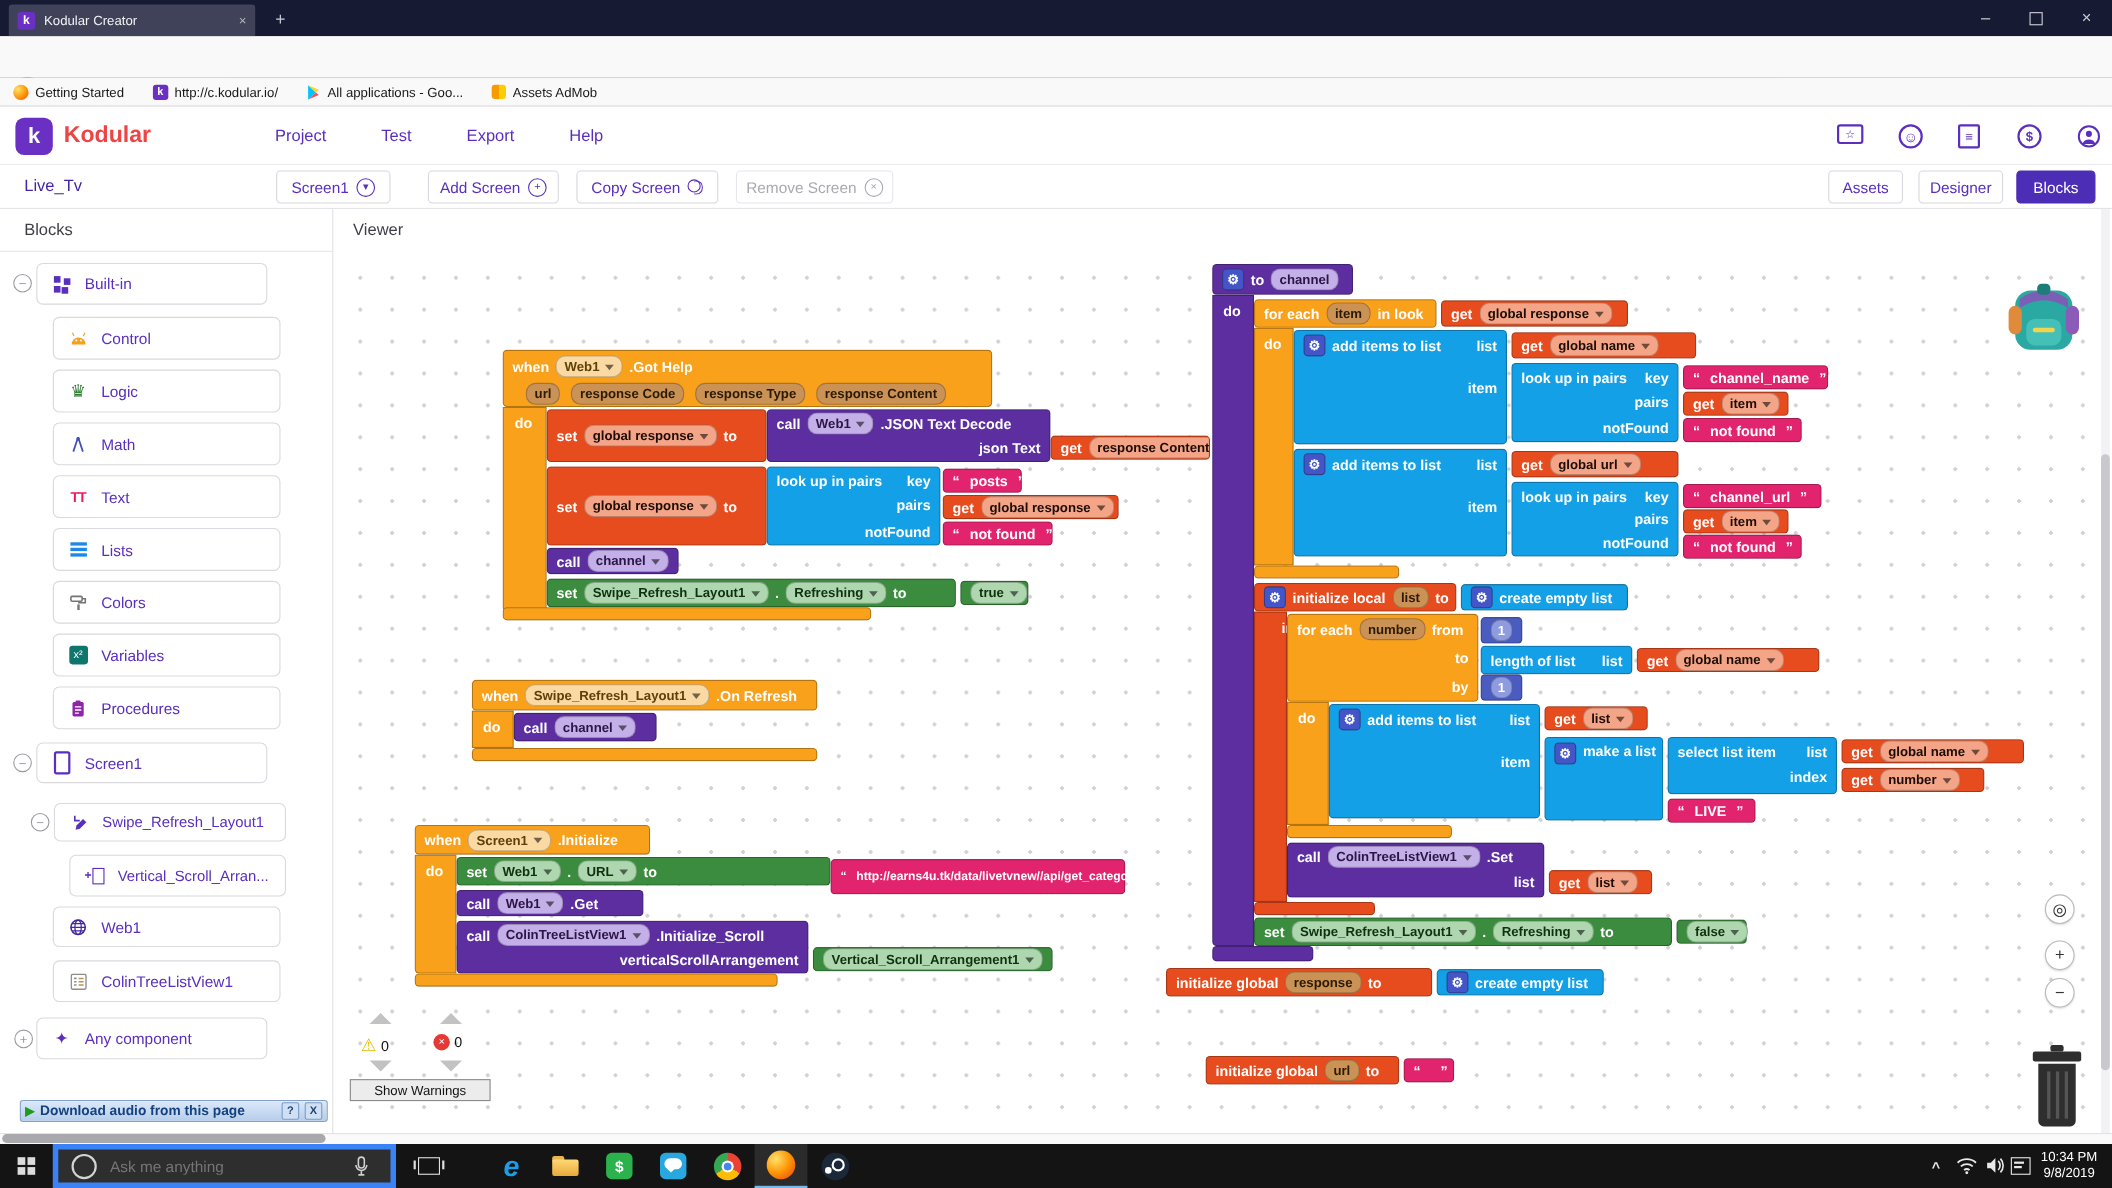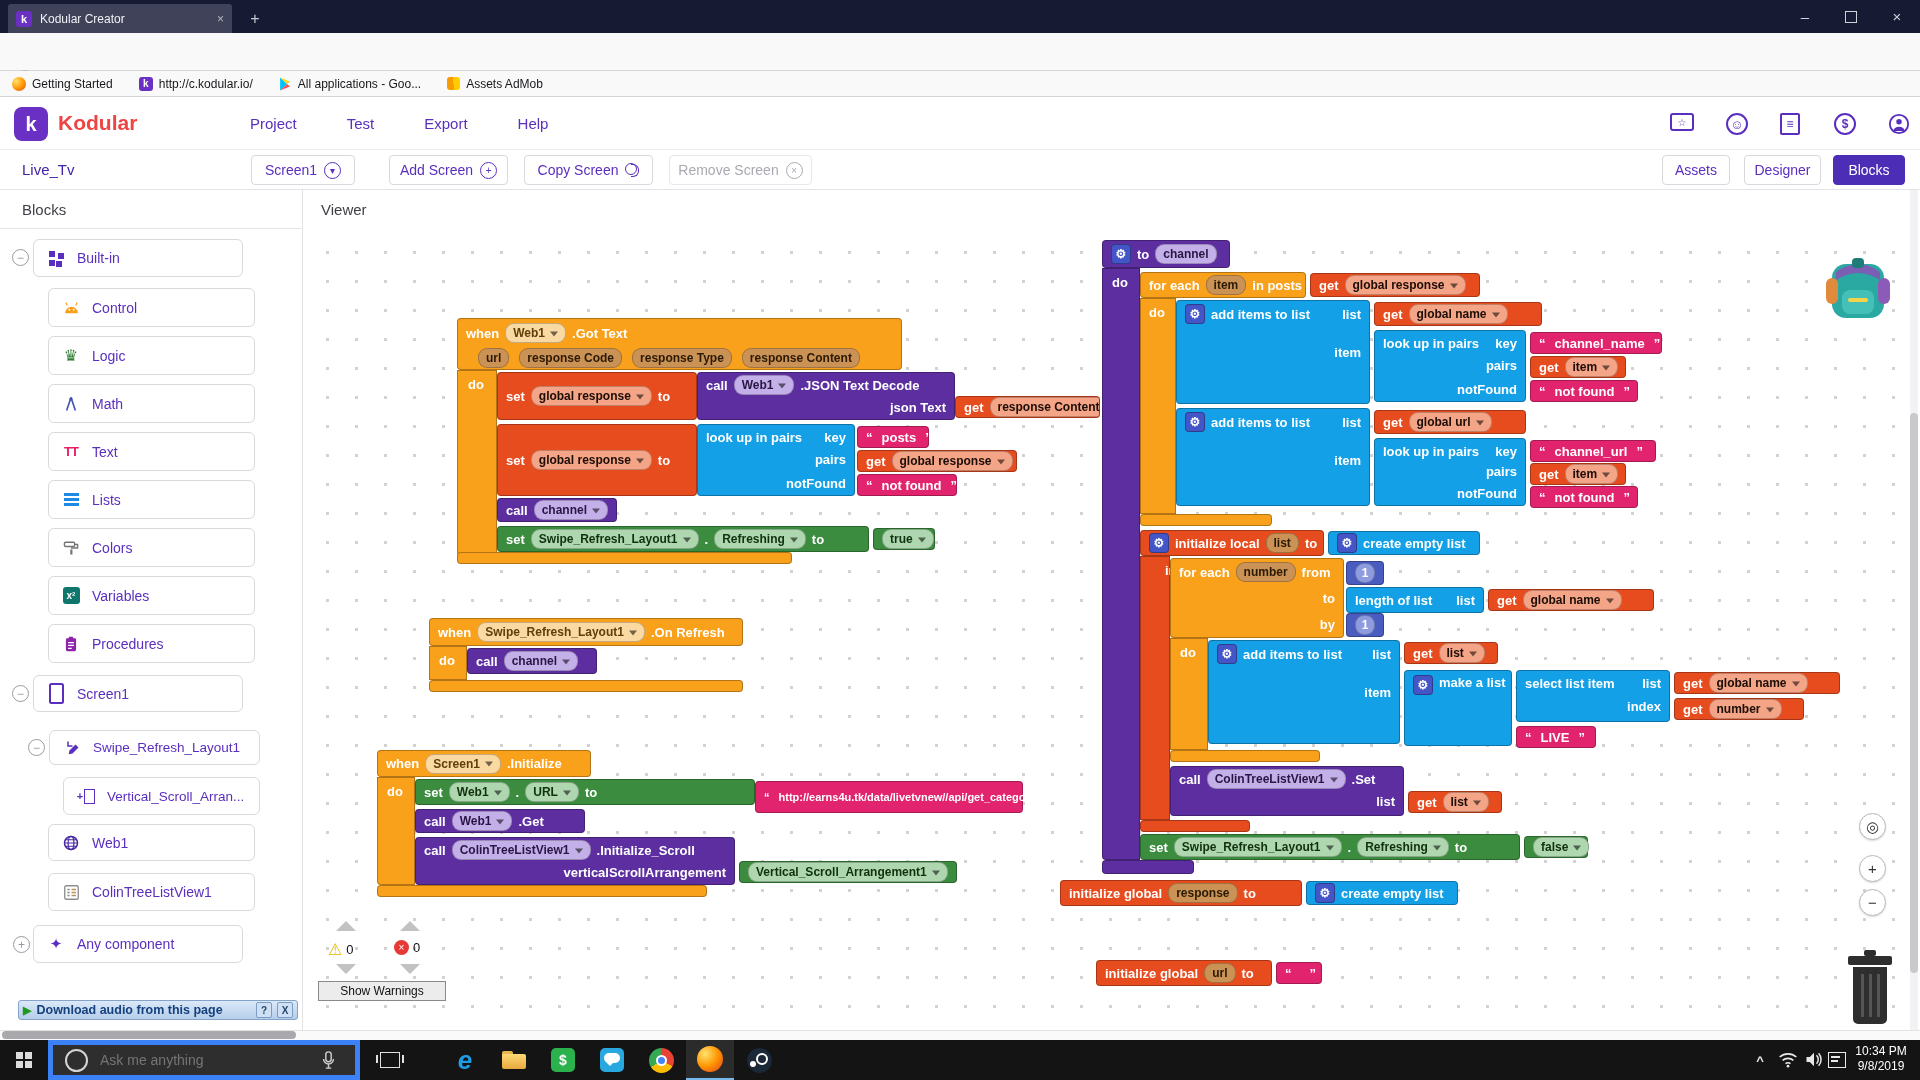--- a/index.html
+++ b/index.html
@@ -292,21 +292,21 @@
         <svg width="16" height="16" viewBox="0 0 22 22">
           <rect x="2" y="3" width="14" height="6" rx="1.5" fill="none" stroke="#757575" stroke-width="2"></rect>
           <path d="M16 6h4v5h-9" fill="none" stroke="#757575" stroke-width="2"></path>
           <rect x="10" y="13" width="3" height="7" fill="#757575"></rect>
         </svg>
       </span>
       <span>Colors</span>
     </div>
   <div class="a card" style="left:48px;top:576px;width:207px;height:39px">
       <span class="ci">
-        <span style="width:17px;height:17px;background:#0f766e;border-radius:3px;color:#fff;font-size:10px;font-weight:700;display:flex;align-items:center;justify-content:center">x²</span>
+        <span style="width:17px;height:17px;background:#0f766e;border-radius:3px;color:#fff;font-size:10px;font-weight:400;display:flex;align-items:center;justify-content:center">x²</span>
       </span>
       <span>Variables</span>
     </div>
   <div class="a card" style="left:48px;top:624px;width:207px;height:39px">
       <span class="ci">
         <svg width="14" height="16" viewBox="0 0 18 22">
           <rect x="2" y="3" width="14" height="18" rx="2" fill="#8e24aa"></rect>
           <rect x="6" y="1" width="6" height="4" rx="1" fill="#8e24aa"></rect>
           <path d="M5 9h8M5 13h8M5 17h5" stroke="#fff" stroke-width="1.6"></path>
         </svg>
@@ -372,21 +372,21 @@
     <span class="dlbtn">X</span>
   </div>
 
   <div class="a" id="grid"></div>
   <div class="a" id="viewertitle">Viewer</div>
 
   <div class="a bk oe" style="left:457px;top:318px;width:445px;height:52px">
     <div class="row" style="height:28px">
         <span>when</span>
         <span class="pill p-cream dd">Web1</span>
-        <span>.Got Text</span>
+        <span>.Got Help</span>
       </div>
     <div class="row" style="height:22px;padding-left:20px;gap:10px">
       <span class="pill p-tan">url</span>
       <span class="pill p-tan">response Code</span>
       <span class="pill p-tan">response Type</span>
       <span class="pill p-tan">response Content</span>
     </div>
   </div>
   <div class="a bk oe" style="left:457px;top:370px;width:40px;height:186px;border-radius:0 0 0 4px">
       <span style="position:absolute;left:10px;top:6px">do</span>
@@ -504,21 +504,21 @@
       <span class="pill p-lav">channel</span>
     </div>
   <div class="a bk pu" style="left:1102px;top:268px;width:38px;height:592px;border-radius:0 0 0 4px">
       <span style="position:absolute;left:9px;top:6px">do</span>
     </div>
   <div class="a bk pu" style="left:1102px;top:860px;width:92px;height:14px"></div>
 
   <div class="a bk oe row" style="left:1140px;top:272px;width:166px;height:26px">
       <span>for each</span>
       <span class="pill p-tan">item</span>
-      <span>in posts</span>
+      <span>in look</span>
     </div>
   <div class="a bk rd row" style="left:1310px;top:273px;width:170px;height:24px">
       <span>get</span>
       <span class="pill p-sal dd">global response</span>
     </div>
   <div class="a bk oe" style="left:1140px;top:298px;width:36px;height:216px;border-radius:0">
       <span style="position:absolute;left:8px;top:6px">do</span>
     </div>
   <div class="a bk oe" style="left:1140px;top:514px;width:132px;height:12px"></div>
 

